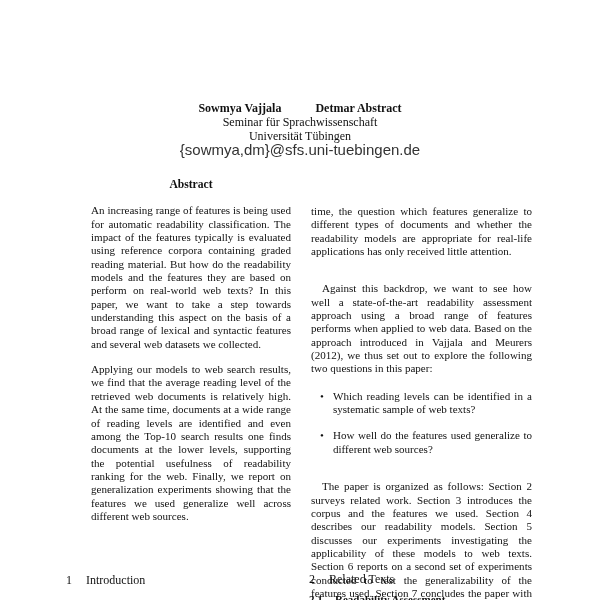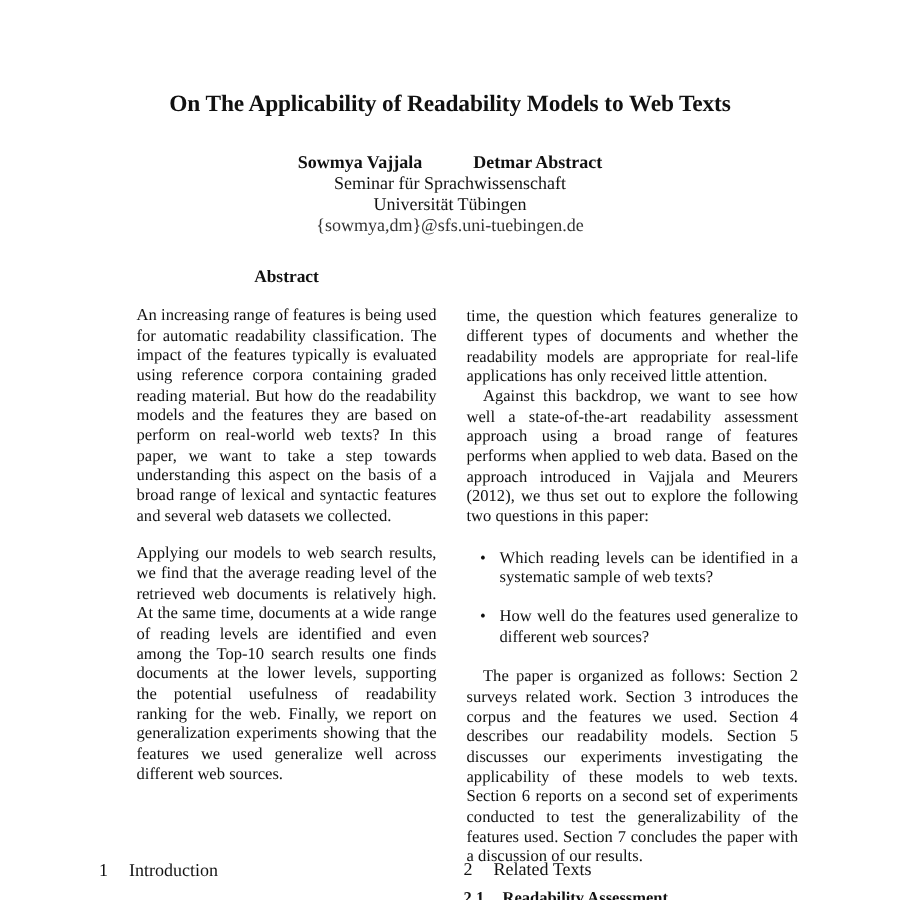--- a/index.html
+++ b/index.html
@@ -40,22 +40,22 @@
       font-size: 12px;
       line-height: 14px;
     }
     .author-names {
       font-weight: bold;
     }
     .author-names span + span {
       margin-left: 34px;
     }
     .email {
-      font-family: Liberation Serif, serif;
-      font-size: 12px;
+      font-family: Liberation Sans, sans-serif;
+      font-size: 15px;
       color: #333;
     }
     .col {
       position: absolute;
       font-size: 11.05px;
       line-height: 13.35px;
       text-align: justify;
       hyphens: manual;
     }
     .col-left {
@@ -75,20 +75,21 @@
       margin: 0 0 13px 0;
     }
     p {
       margin: 0;
     }
     .para-gap {
       margin-top: 12px;
     }
     .indent {
       text-indent: 11px;
+      margin-top: 24px;
     }
     .section-heading {
       font-weight: normal;
       font-size: 12px;
       position: absolute;
     }
     .sec-num {
       display: inline-block;
       width: 20px;
     }
@@ -124,21 +125,20 @@
       position: absolute;
       left: 9px;
       top: 0;
     }
   </style>
 </head>
 <body>
 
 <div class="page">
 
-  <div class="title">On The Applicability of Readability Models to Web Texts</div>
 
   <div class="authors">
     <div class="author-names">
       <span>Sowmya Vajjala</span><span>Detmar Abstract</span>
     </div>
     <div>Seminar für Sprachwissenschaft</div>
     <div>Universität Tübingen</div>
     <div class="email">{sowmya,dm}@sfs.uni-tuebingen.de</div>
   </div>
 

